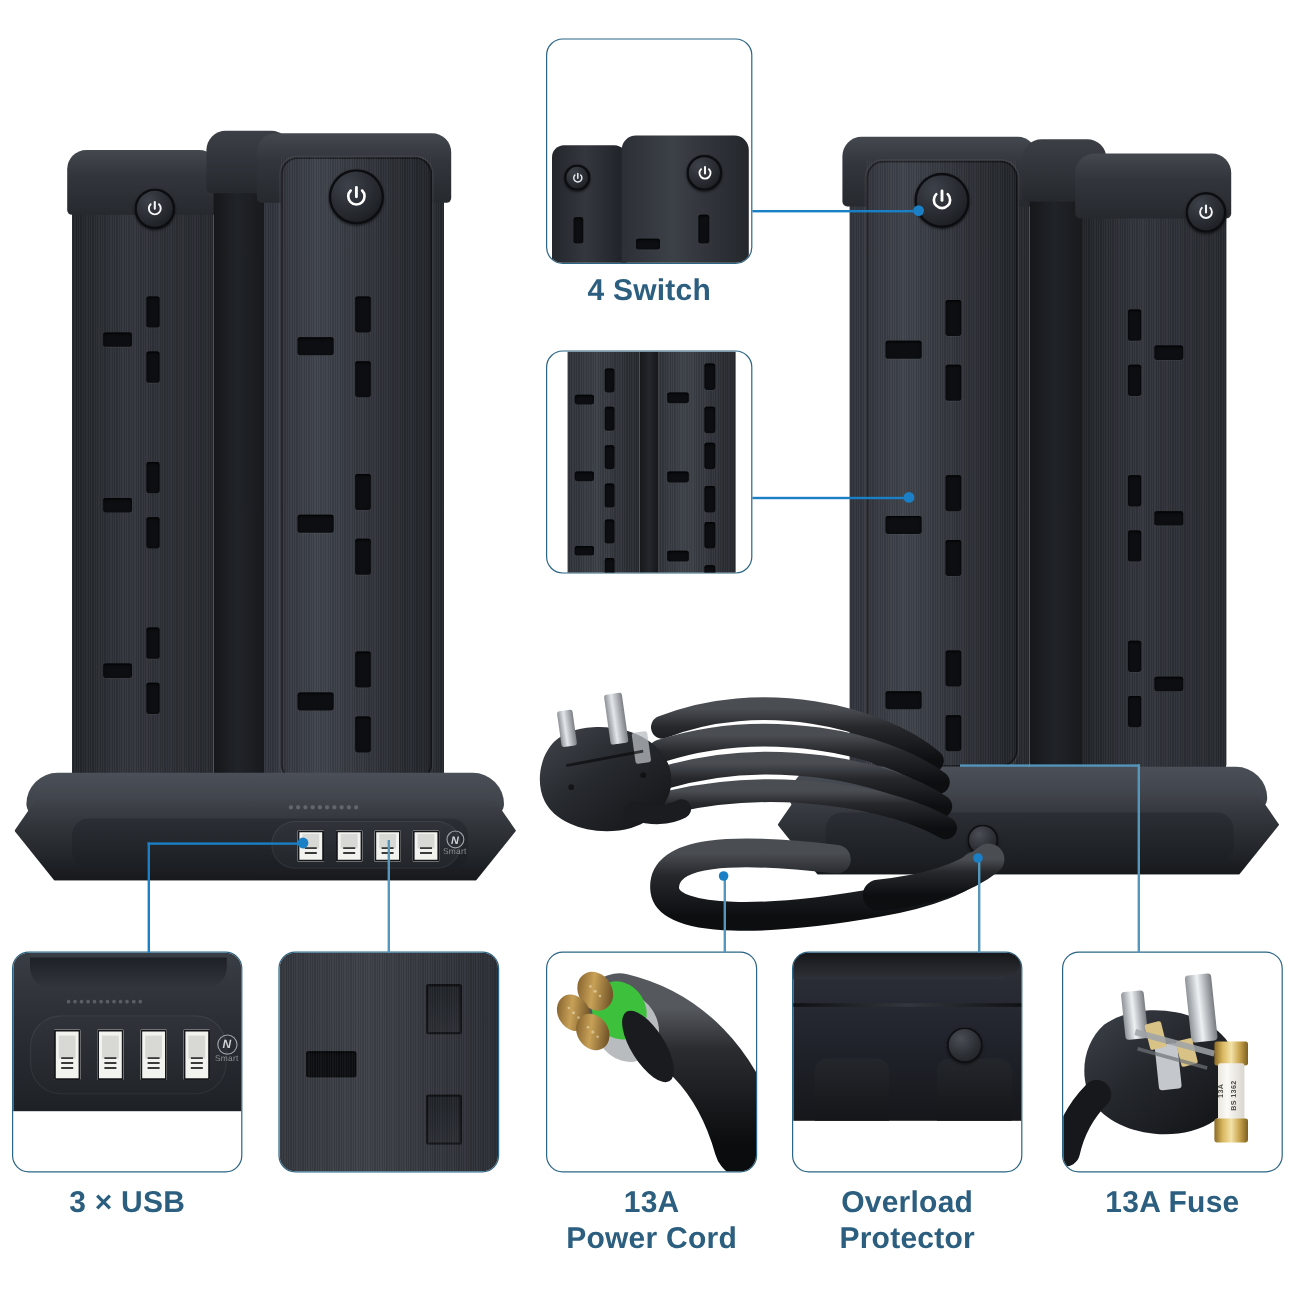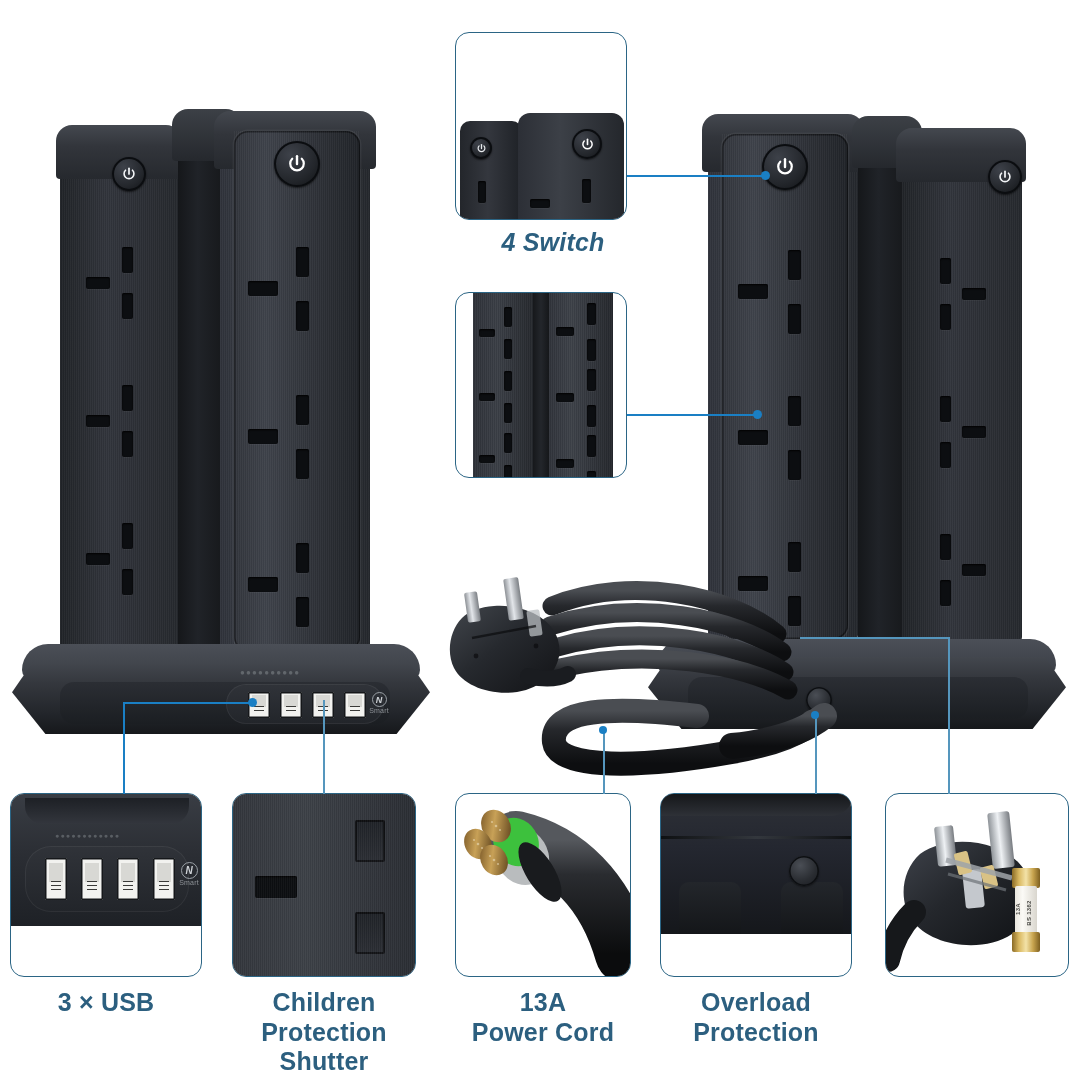--- a/index.html
+++ b/index.html
@@ -445,21 +445,21 @@
       <div class="pwr-btn" style="left:116px; top:96px; width:30px; height:30px;">
         <svg width="15" height="15" viewBox="0 0 24 24">
           <path d="M12 3.5 L12 12" stroke="#ffffff" stroke-width="2.6" stroke-linecap="round" fill="none"></path>
           <path d="M6.8 6.3 A7.4 7.4 0 1 0 17.2 6.3" stroke="#ffffff" stroke-width="2.4" fill="none" stroke-linecap="round"></path>
         </svg>
       </div>
       <div class="slot" style="left:126px; top:146px; width:9px; height:24px;"></div>
       <div class="slot" style="left:74px; top:166px; width:20px; height:9px;"></div>
     </div>
   </div>
-  <div class="callout-label" style="left:467px; top:228px; width:172px;font-style:italic;">4 Switch</div>
+  <div class="callout-label" style="left:455px; top:228px; width:172px;">4 Switch</div>
 
   <div class="conn conn-h" style="left:627px; top:175px; width:140px;"></div>
   <div class="conn-dot" style="left:761px; top:171px;"></div>
 
   <div class="callout-box" style="left:455px; top:292px; width:172px; height:186px;">
     <div class="art">
 
       <div class="abs brushed" style="left:17px; top:0; width:60px; height:186px;
                   background:linear-gradient(90deg,#2e3138 0%,#3a3e45 40%,#25282d 100%);"></div>
 
@@ -534,22 +534,20 @@
       <div class="abs" style="left:122px; top:26px; width:30px; height:42px;
                   background:linear-gradient(180deg,#1f2227 0%,#2b2e34 100%);
                   border-radius:2px;
                   box-shadow: inset 0 0 0 2px rgba(0,0,0,.55);"></div>
       <div class="abs" style="left:122px; top:118px; width:30px; height:42px;
                   background:linear-gradient(180deg,#1f2227 0%,#2b2e34 100%);
                   border-radius:2px;
                   box-shadow: inset 0 0 0 2px rgba(0,0,0,.55);"></div>
     </div>
   </div>
-  <div class="callout-label" style="left:222px; top:988px; width:204px;">Children
-Protection Shutter</div>
 
   <div class="conn-l v" style="left:323px; top:700px; height:94px;"></div>
 
   <div class="callout-box" style="left:455px; top:793px; width:176px; height:184px;">
     <div class="art">
       <svg width="176" height="184">
         <defs>
           <linearGradient id="jacket" x1="0" y1="0" x2="0" y2="1">
             <stop offset="0%" stop-color="#55585d"></stop>
             <stop offset="30%" stop-color="#2a2c30"></stop>
@@ -607,21 +605,21 @@
                   background:linear-gradient(90deg,#0e1012,#33373d,#0e1012);"></div>
 
       <div class="abs" style="left:18px; top:88px; width:62px; height:52px; border-radius:10px 10px 0 0;
                   background:linear-gradient(180deg,#23262b 0%,#141619 100%);"></div>
       <div class="abs" style="left:120px; top:88px; width:62px; height:52px; border-radius:10px 10px 0 0;
                   background:linear-gradient(180deg,#23262b 0%,#141619 100%);"></div>
 
       <div class="olp-btn" style="left:128px; top:62px; width:30px; height:30px;"></div>
     </div>
   </div>
-  <div class="callout-label" style="left:645px; top:988px; width:222px;">Overload Protection</div>
+  <div class="callout-label" style="left:645px; top:988px; width:222px;">Overload Protector</div>
 
   <div class="conn-l v" style="left:815px; top:715px; height:79px;"></div>
   <div class="conn-dot" style="left:811px; top:711px; width:8px; height:8px;"></div>
 
   <div class="callout-box" style="left:885px; top:793px; width:184px; height:184px;">
     <div class="art">
       <svg width="184" height="184">
         <defs>
           <linearGradient id="plugg2" x1="0" y1="0" x2="1" y2="1">
             <stop offset="0%" stop-color="#3e424a"></stop>
@@ -663,17 +661,18 @@
       <div class="abs" style="left:123px; top:74px; width:34px; height:84px;">
         <div class="fuse-cap" style="left:3px; top:0; width:28px; height:20px;"></div>
         <div class="fuse-body" style="left:6px; top:18px; width:22px; height:50px;">
           <span class="fuse-text" style="left:-3px; top:20px; transform:rotate(-90deg);">13A</span>
           <span class="fuse-text" style="left:1px; top:24px; transform:rotate(-90deg);">BS 1362</span>
         </div>
         <div class="fuse-cap" style="left:3px; top:64px; width:28px; height:20px;"></div>
       </div>
     </div>
   </div>
+  <div class="callout-label" style="left:885px; top:988px; width:184px;">13A Fuse</div>
 
   <div class="conn-l h" style="left:800px; top:637px; width:150px;"></div>
   <div class="conn-l v" style="left:948px; top:637px; height:157px;"></div>
 
 </div>
 
 </body></html>

